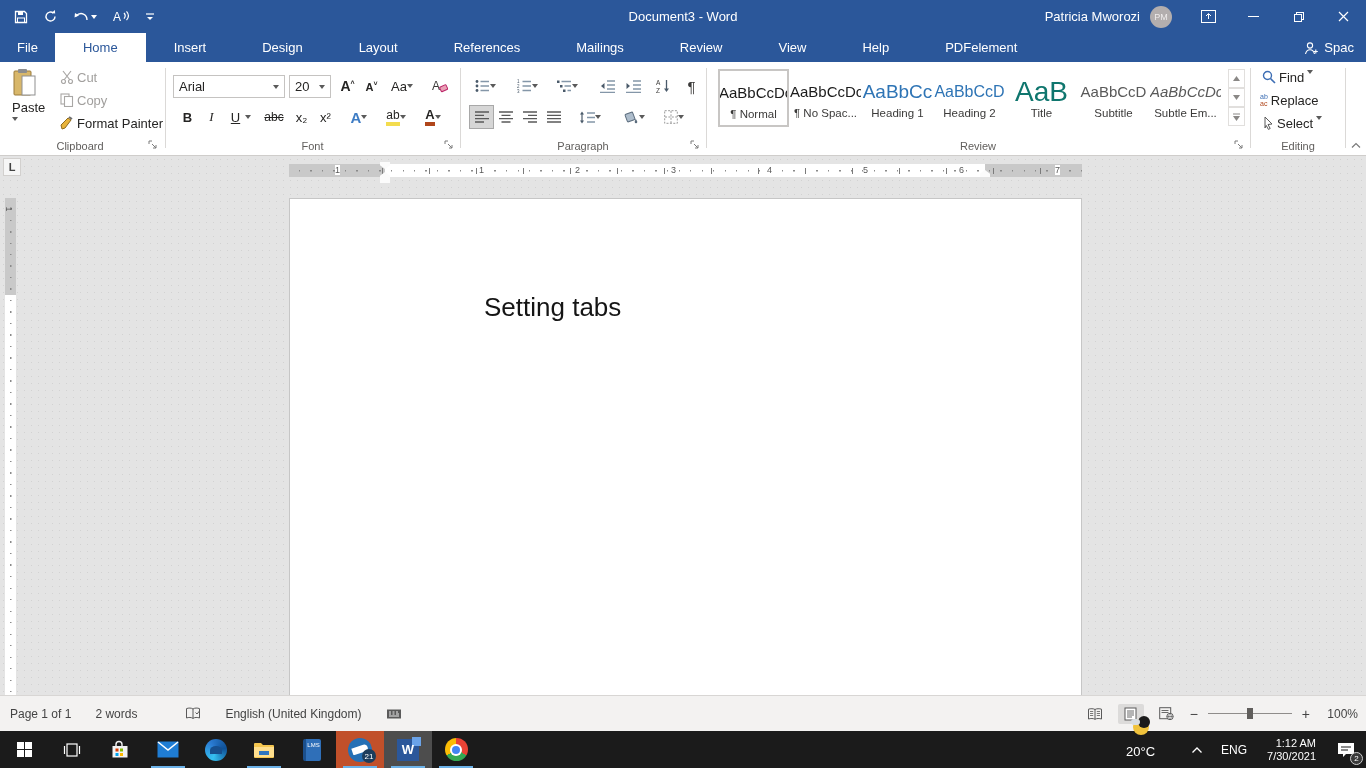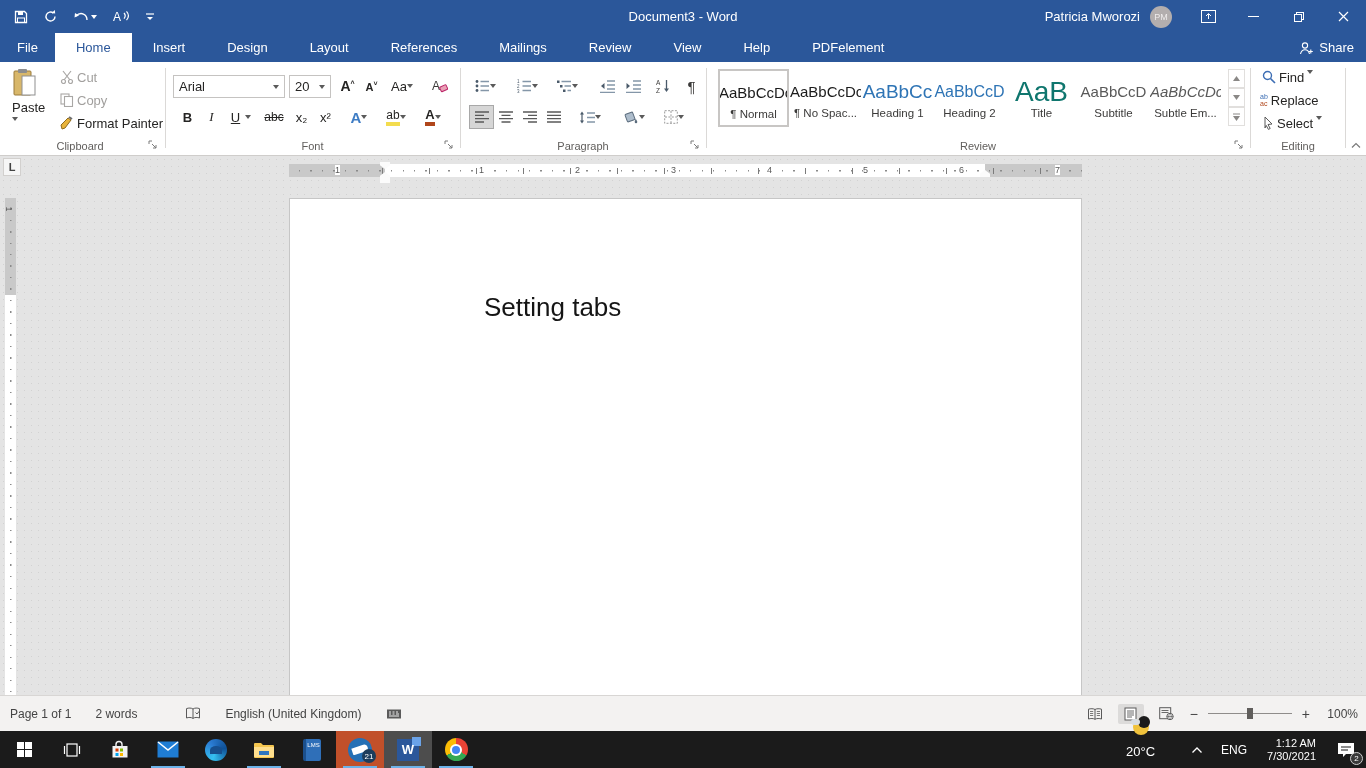--- a/index.html
+++ b/index.html
@@ -20,21 +20,21 @@
     font-size:9px; display:flex; align-items:center; justify-content:center; margin-right:14px; }
   .winbtn { width:45px; height:33px; display:flex; align-items:center; justify-content:center; }
   .min-glyph { width:11px; height:1px; background:#fff; }
   .restore-glyph { position:relative; width:10px; height:10px; }
   .restore-glyph .r1 { position:absolute; right:0; top:0; width:8px; height:8px; border:1px solid #fff; }
   .restore-glyph .r2 { position:absolute; left:0; bottom:0; width:8px; height:8px; border:1px solid #fff; background:#2b579a; }
 
   
   .tabrow { position:absolute; top:33px; left:0; right:0; height:29px; background:#2b579a;
     display:flex; color:#fff; font-size:13px; }
-  .rtab { padding:0 21px; line-height:29px; white-space:nowrap; }
+  .rtab { padding:0 28px; line-height:29px; white-space:nowrap; }
   .rtab.file { padding:0 17px; }
   .rtab.active { background:#fff; color:#2b579a; }
   .tellme { display:flex; align-items:center; gap:7px; margin-left:20px; }
   .share { position:absolute; right:12px; top:0; height:29px; display:flex; align-items:center; gap:5px; }
 
   
   .ribbon { position:absolute; top:62px; left:0; right:0; height:94px; background:#fff;
     border-bottom:1px solid #cfcdcb; font-size:13px; color:#252423; }
   .vdiv { position:absolute; top:6px; height:80px; width:1px; background:#dbd9d7; }
   .grp-label { position:absolute; bottom:3px; font-size:11px; color:#605e5c; text-align:center; }
@@ -222,21 +222,21 @@
     <span class="rtab">Review</span>
     <span class="rtab">View</span>
     <span class="rtab">Help</span>
     <span class="rtab">PDFelement</span>
     <span class="share">
       <svg width="15" height="14" viewBox="0 0 15 14">
           <circle cx="6" cy="4.5" r="2.6" fill="none" stroke="#fff" stroke-width="1.1"></circle>
           <path d="M1.5 13c.6-3 2.4-4.3 4.5-4.3s3.9 1.3 4.5 4.3" fill="none" stroke="#fff" stroke-width="1.1"></path>
           <path d="M11.8 8.5v4M9.8 10.5h4" stroke="#fff" stroke-width="1.1"></path>
         </svg>
-      <span>Share</span>
+      <span>Spac</span>
     </span>
   </div>
 
   <div class="ribbon">
 
     <div class="rb" style="left:10px; top:6px; height:66px; flex-direction:column; width:44px; gap:2px;">
       <svg width="26" height="30" viewBox="0 0 26 30">
           <rect x="2" y="3" width="17" height="24" rx="1" fill="#d8b76a" stroke="#9a7b3a"></rect>
           <rect x="6" y="1" width="9" height="4" rx="1" fill="#8d8d8d"></rect>
           <rect x="10" y="8" width="13" height="19" fill="#fff" stroke="#8f8f8f"></rect>

